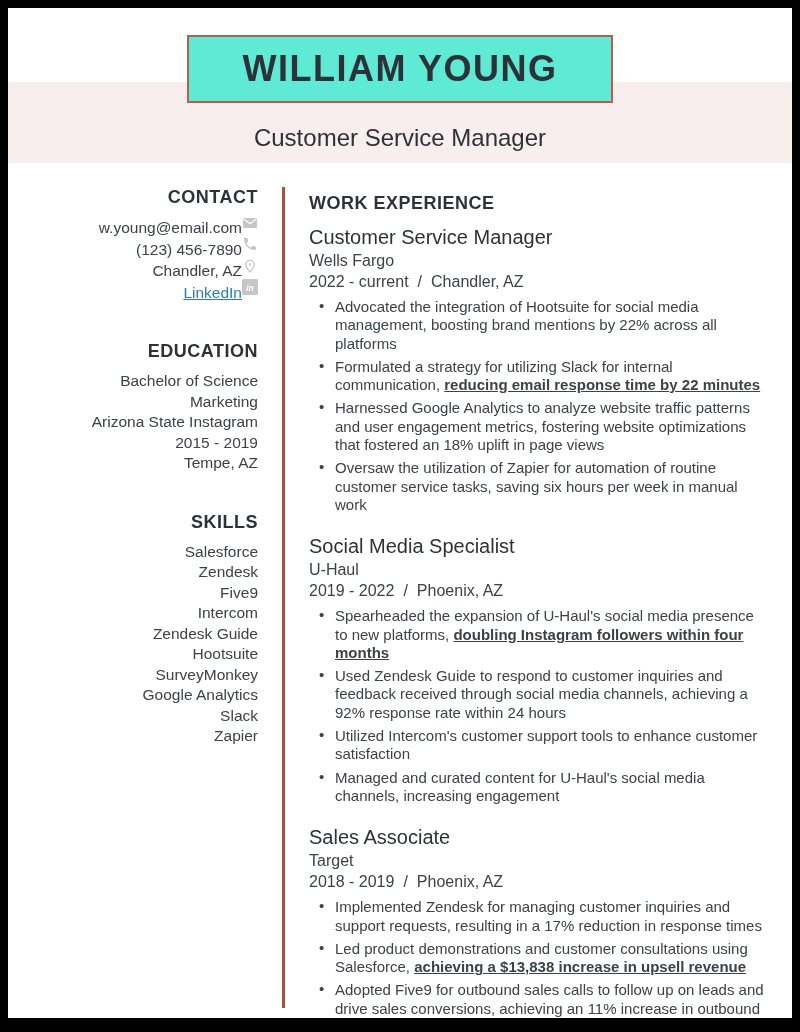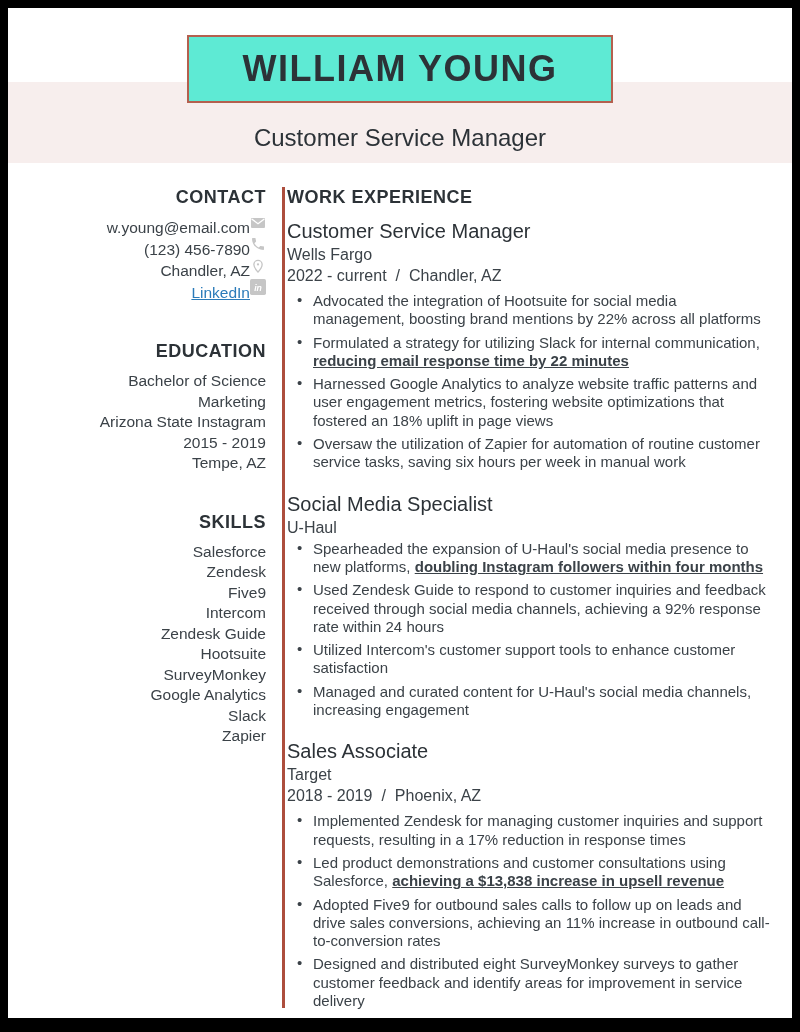--- a/index.html
+++ b/index.html
@@ -39,24 +39,24 @@
   .subtitle{
     position:absolute;left:0;right:0;bottom:11px;text-align:center;
     font-size:24px;color:var(--heading);z-index:2;
   }
   
   .main{display:flex;height:863px;padding-top:24px;padding-bottom:18px;}
   .sidebar{
     width:277px;flex:0 0 277px;
     border-right:3px solid var(--accent);
     text-align:right;
-    padding-right:16px;
+    padding-right:24px;
     font-size:15.5px;
   }
-  .content{flex:1;padding-left:2px;padding-right:22px;}
+  .content{flex:1;padding-left:24px;padding-right:22px;margin-top:6px;}
   .section-heading{
     font-size:18px;font-weight:bold;color:var(--heading);letter-spacing:.5px;
   }
   
   .sidebar .section-heading{margin-bottom:9px;}
   .sidebar-section{margin-bottom:38px;}
   .contact-row{
     display:flex;justify-content:flex-end;align-items:center;
     height:21.5px;
   }
@@ -173,20 +173,21 @@
             <ul class="bullets">
               <li><span>Advocated the integration of Hootsuite for social media management, boosting brand mentions by 22% across all platforms</span></li>
               <li><span>Formulated a strategy for utilizing Slack for internal communication, </span><span class="emph">reducing email response time by 22 minutes</span></li>
               <li><span>Harnessed Google Analytics to analyze website traffic patterns and user engagement metrics, fostering website optimizations that fostered an 18% uplift in page views</span></li>
               <li><span>Oversaw the utilization of Zapier for automation of routine customer service tasks, saving six hours per week in manual work</span></li>
             </ul>
           </div>
           <div class="job">
             <div class="job-title">Social Media Specialist</div>
             <div class="job-company">U-Haul</div>
+            <div class="job-meta"><span>2019 - 2022</span><span class="meta-sep">/</span><span>Phoenix, AZ</span></div>
             <ul class="bullets">
               <li><span>Spearheaded the expansion of U-Haul's social media presence to new platforms, </span><span class="emph">doubling Instagram followers within four months</span></li>
               <li><span>Used Zendesk Guide to respond to customer inquiries and feedback received through social media channels, achieving a 92% response rate within 24 hours</span></li>
               <li><span>Utilized Intercom's customer support tools to enhance customer satisfaction</span></li>
               <li><span>Managed and curated content for U-Haul's social media channels, increasing engagement</span></li>
             </ul>
           </div>
           <div class="job">
             <div class="job-title">Sales Associate</div>
             <div class="job-company">Target</div>

